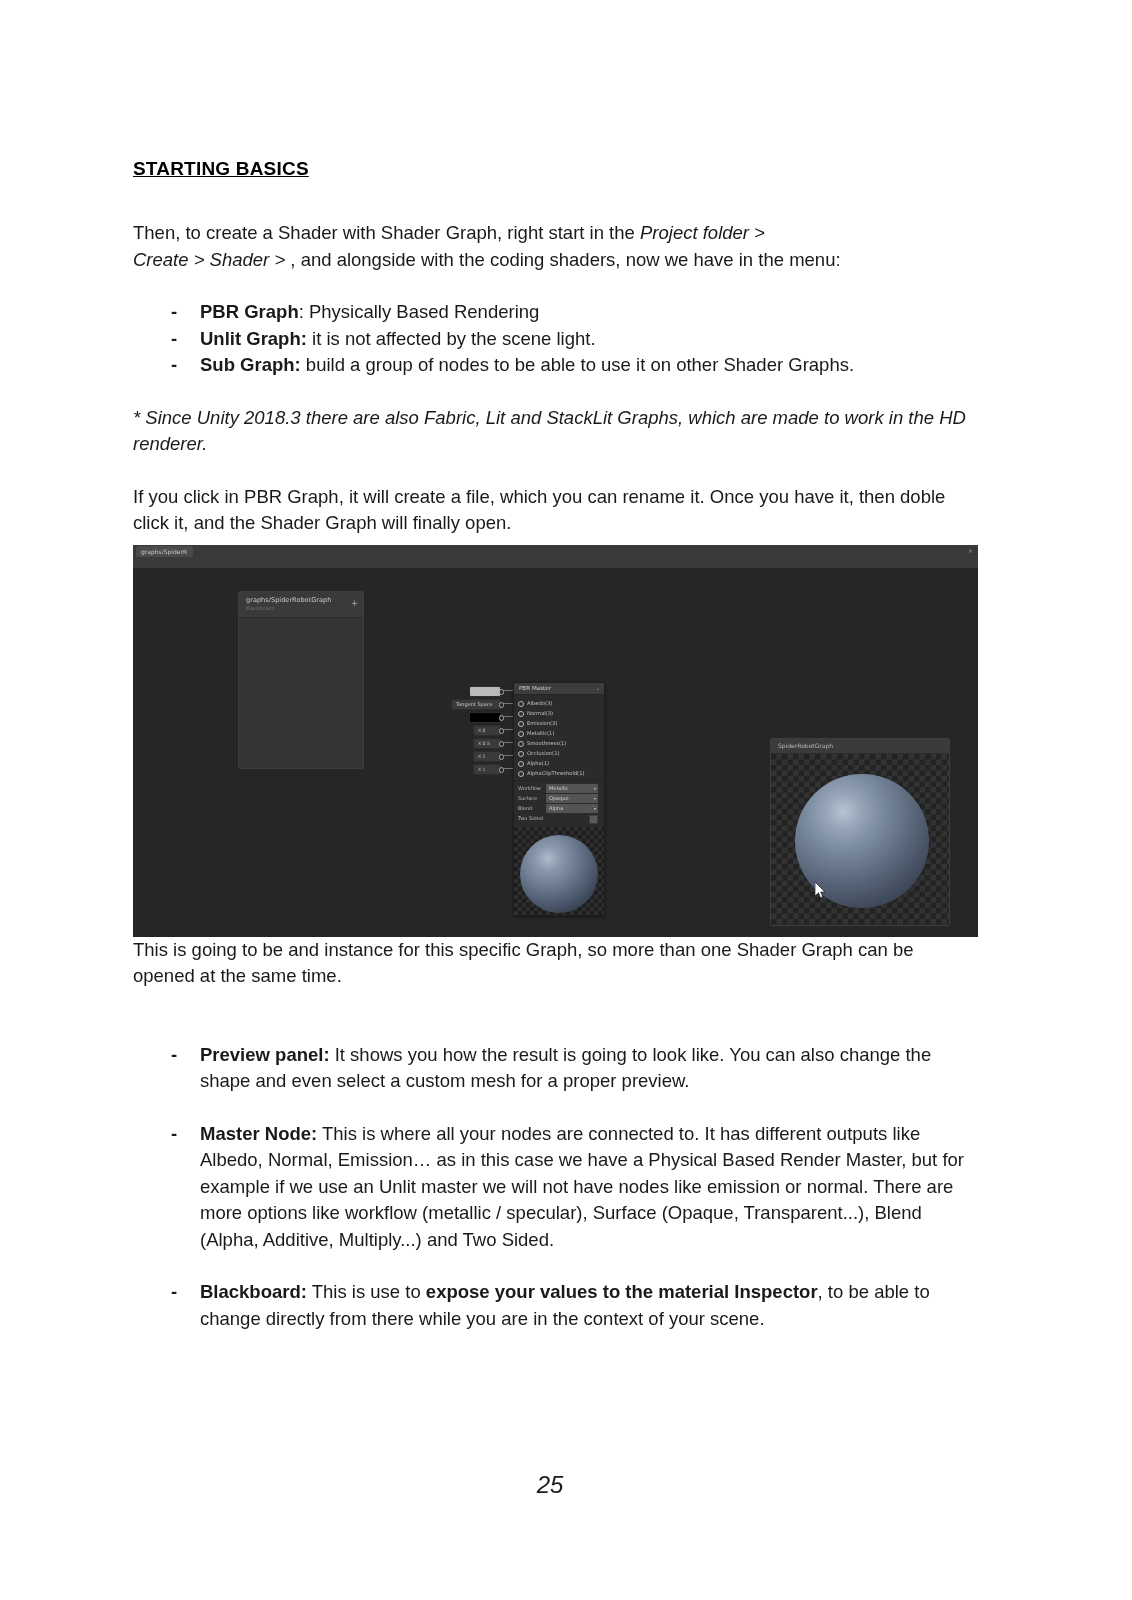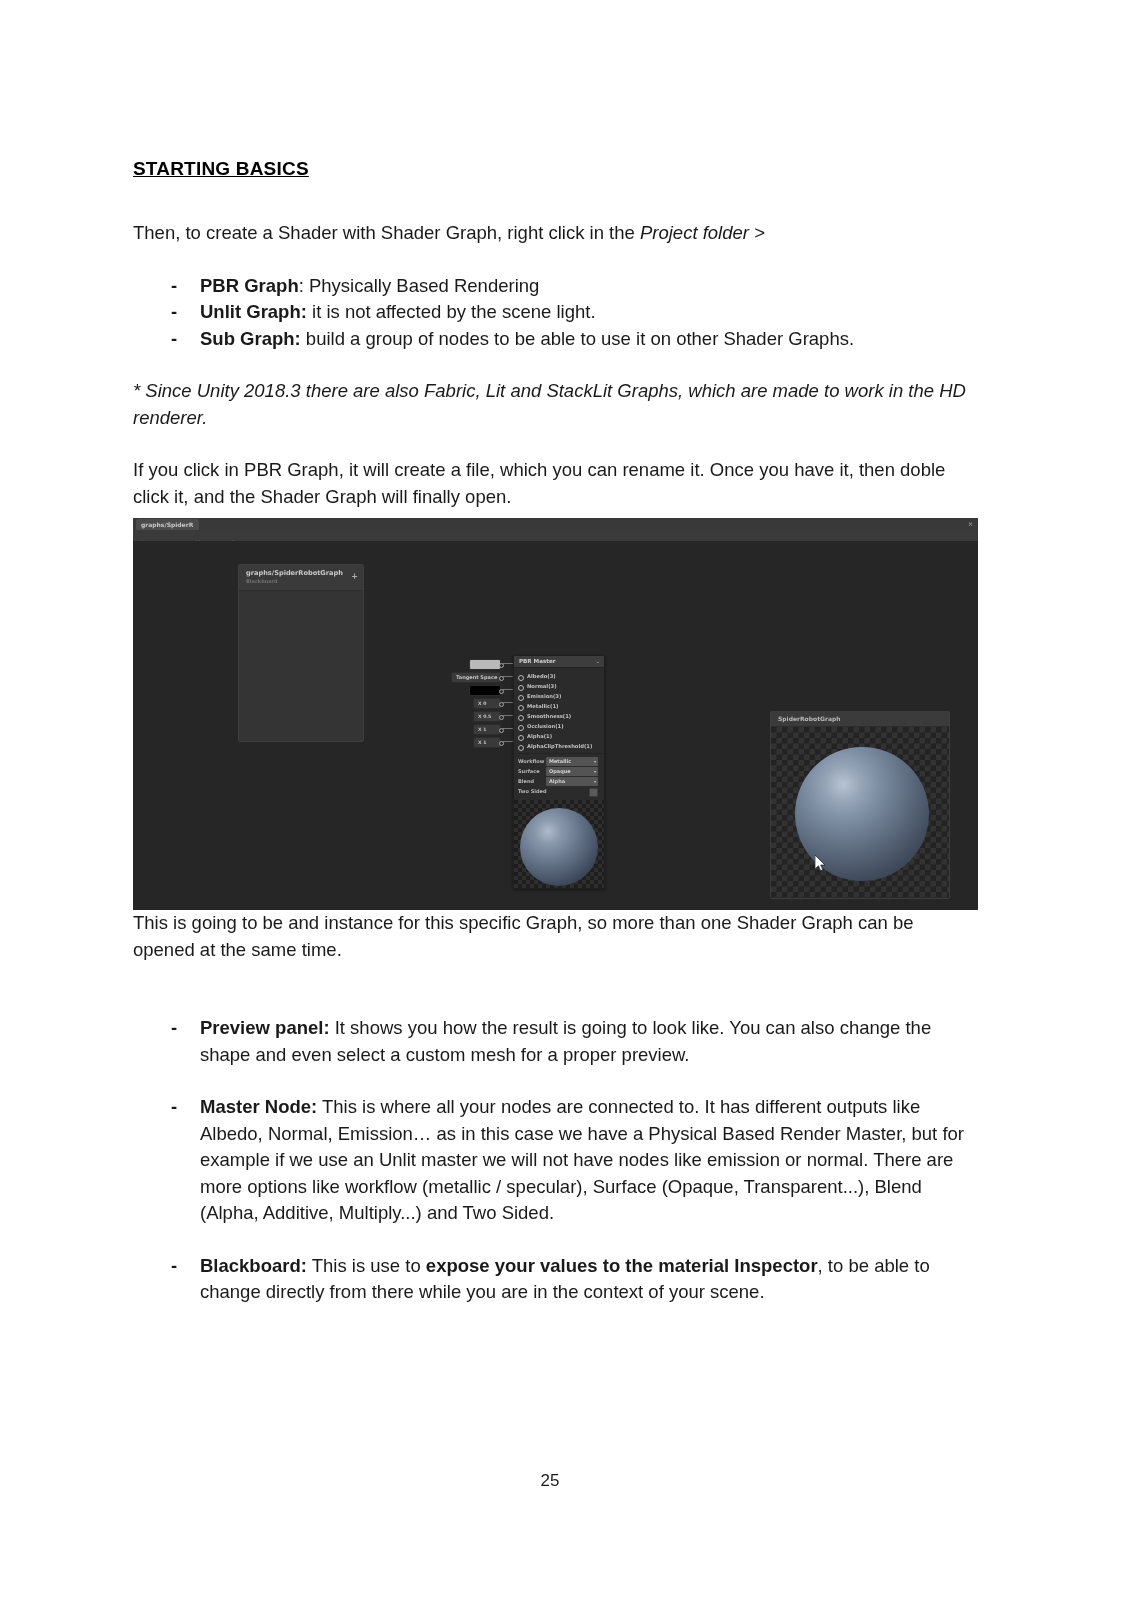--- a/index.html
+++ b/index.html
@@ -72,21 +72,20 @@
 
   
   .unity-window {
     position: relative;
     width: 845px;
     height: 392px;
     background: #282828;
     margin: 8px 0 0 0;
     overflow: hidden;
     font-family: "DejaVu Sans", sans-serif;
-    font-weight: bold;
   }
   .uw-titlebar {
     position: absolute;
     left: 0; top: 0;
     width: 100%;
     height: 12px;
     background: #393939;
   }
   .uw-tab {
     position: absolute;
@@ -369,33 +368,35 @@
     width: 0; height: 0;
   }
   .cursor svg { display: block; }
 
   .page-number {
     position: absolute;
     left: 0;
     top: 1471px;
     width: 1100px;
     text-align: center;
-    font-size: 17px;
+    font-size: 24px;
     color: #1a1a1a;
+    font-style: italic;
   }
 </style>
 </head>
 <body>
 
 <div class="page">
   <div class="content">
 
     <h1 class="section-title">STARTING BASICS</h1>
 
-    <p class="body-text"><span>Then, to create a Shader with Shader Graph, right click in the </span><span class="italic">Project folder &gt;</span></p>
+    <p class="body-text"><span>Then, to create a Shader with Shader Graph, right start in the </span><span class="italic">Project folder &gt;</span></p>
+    <p class="body-text"><span class="italic">Create &gt; Shader &gt; </span><span>, and alongside with the coding shaders, now we have in the menu:</span></p>
 
     <div class="spacer-26"></div>
 
     <ul class="dash-list">
       <li>
         <span class="dash">-</span><span class="bold">PBR Graph</span><span>:</span><span> Physically Based Rendering</span>
       </li>
       <li>
         <span class="dash">-</span><span class="bold">Unlit Graph:</span><span> it is not affected by the scene light.</span>
       </li>

